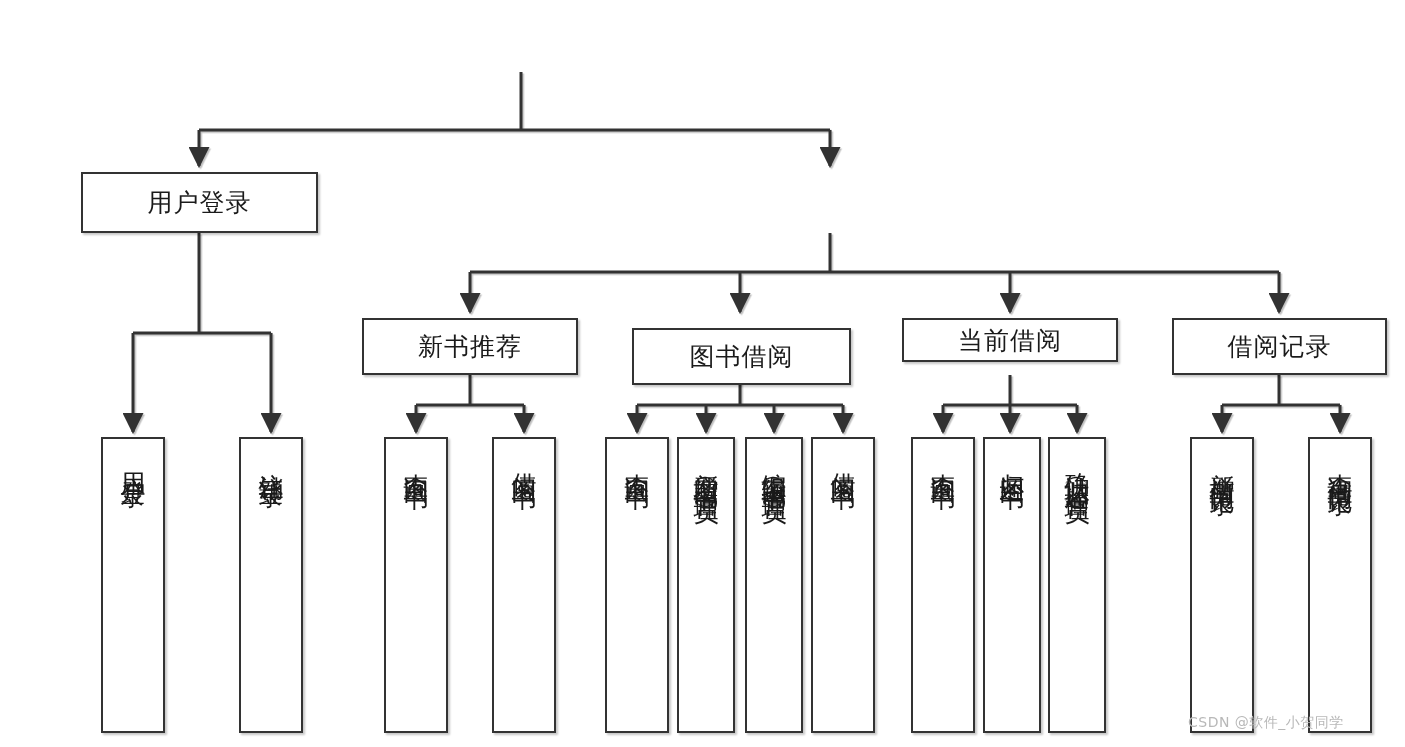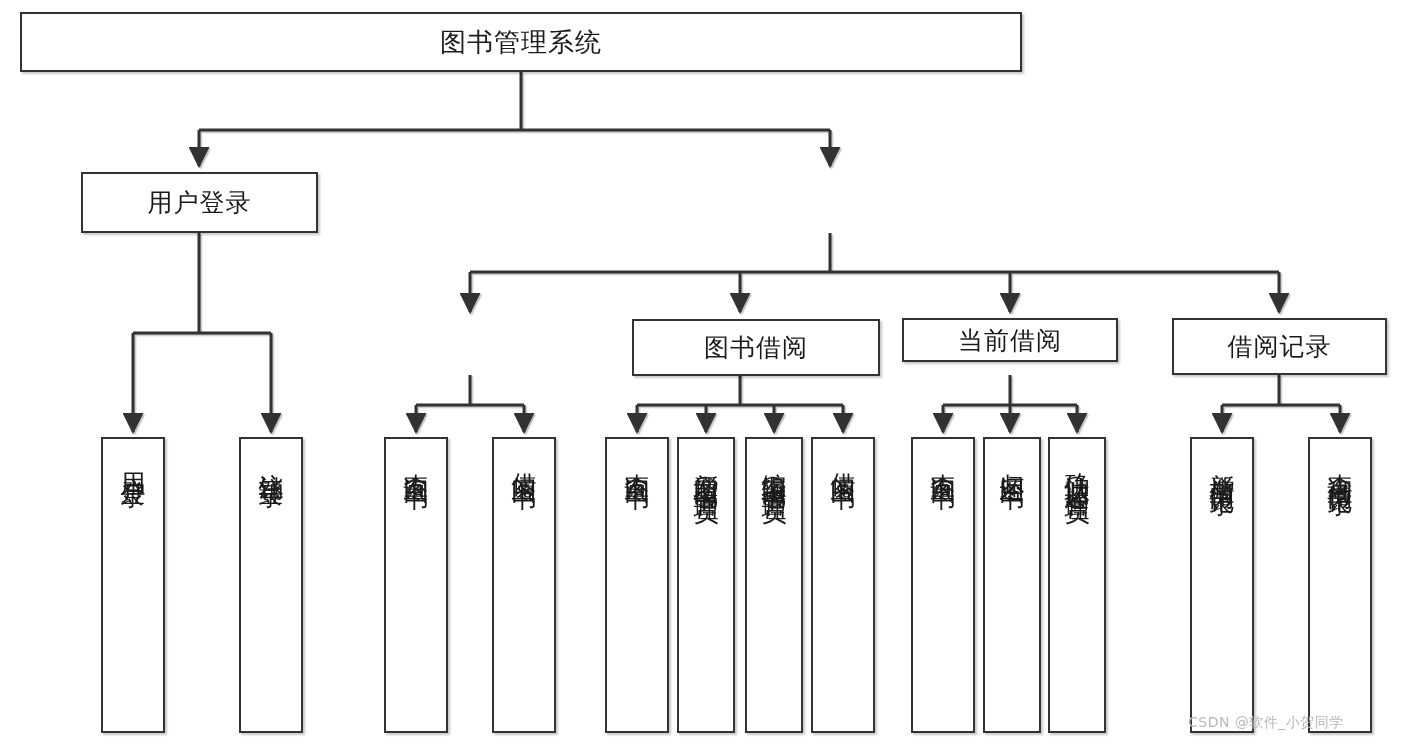--- a/index.html
+++ b/index.html
@@ -129,29 +129,29 @@
       <path d="M 1010 405 L 1010 432" marker-end="url(#arrow)"></path>
       <path d="M 1077 405 L 1077 432" marker-end="url(#arrow)"></path>
 
       <path d="M 1279 375 L 1279 405"></path>
       <path d="M 1222 405 L 1340 405"></path>
       <path d="M 1222 405 L 1222 432" marker-end="url(#arrow)"></path>
       <path d="M 1340 405 L 1340 432" marker-end="url(#arrow)"></path>
     </g>
   </svg>
 
-  <div class="node horiz root" style="left:20px; top:12px; width:1002px; height:60px;">
-    <span class="lbl">图书管理系统</span>
-  </div>
 
   <div class="node horiz" style="left:81px; top:172px; width:237px; height:61px;">
     <span class="lbl">用户登录</span>
   </div>
 
-  <div class="node horiz" style="left:632px; top:319px; width:248px; height:57px;">
+  <div class="node horiz" style="left:362px; top:318px; width:216px; height:57px;">
+    <span class="lbl">新书推荐</span>
+  </div>
+  <div class="node horiz" style="left:632px; top:328px; width:219px; height:57px;">
     <span class="lbl">图书借阅</span>
   </div>
   <div class="node horiz" style="left:902px; top:318px; width:216px; height:44px;">
     <span class="lbl">当前借阅</span>
   </div>
   <div class="node horiz" style="left:1172px; top:318px; width:215px; height:57px;">
     <span class="lbl">借阅记录</span>
   </div>
 
   <div class="node vert" style="left:101px; top:437px; width:64px; height:296px;">

